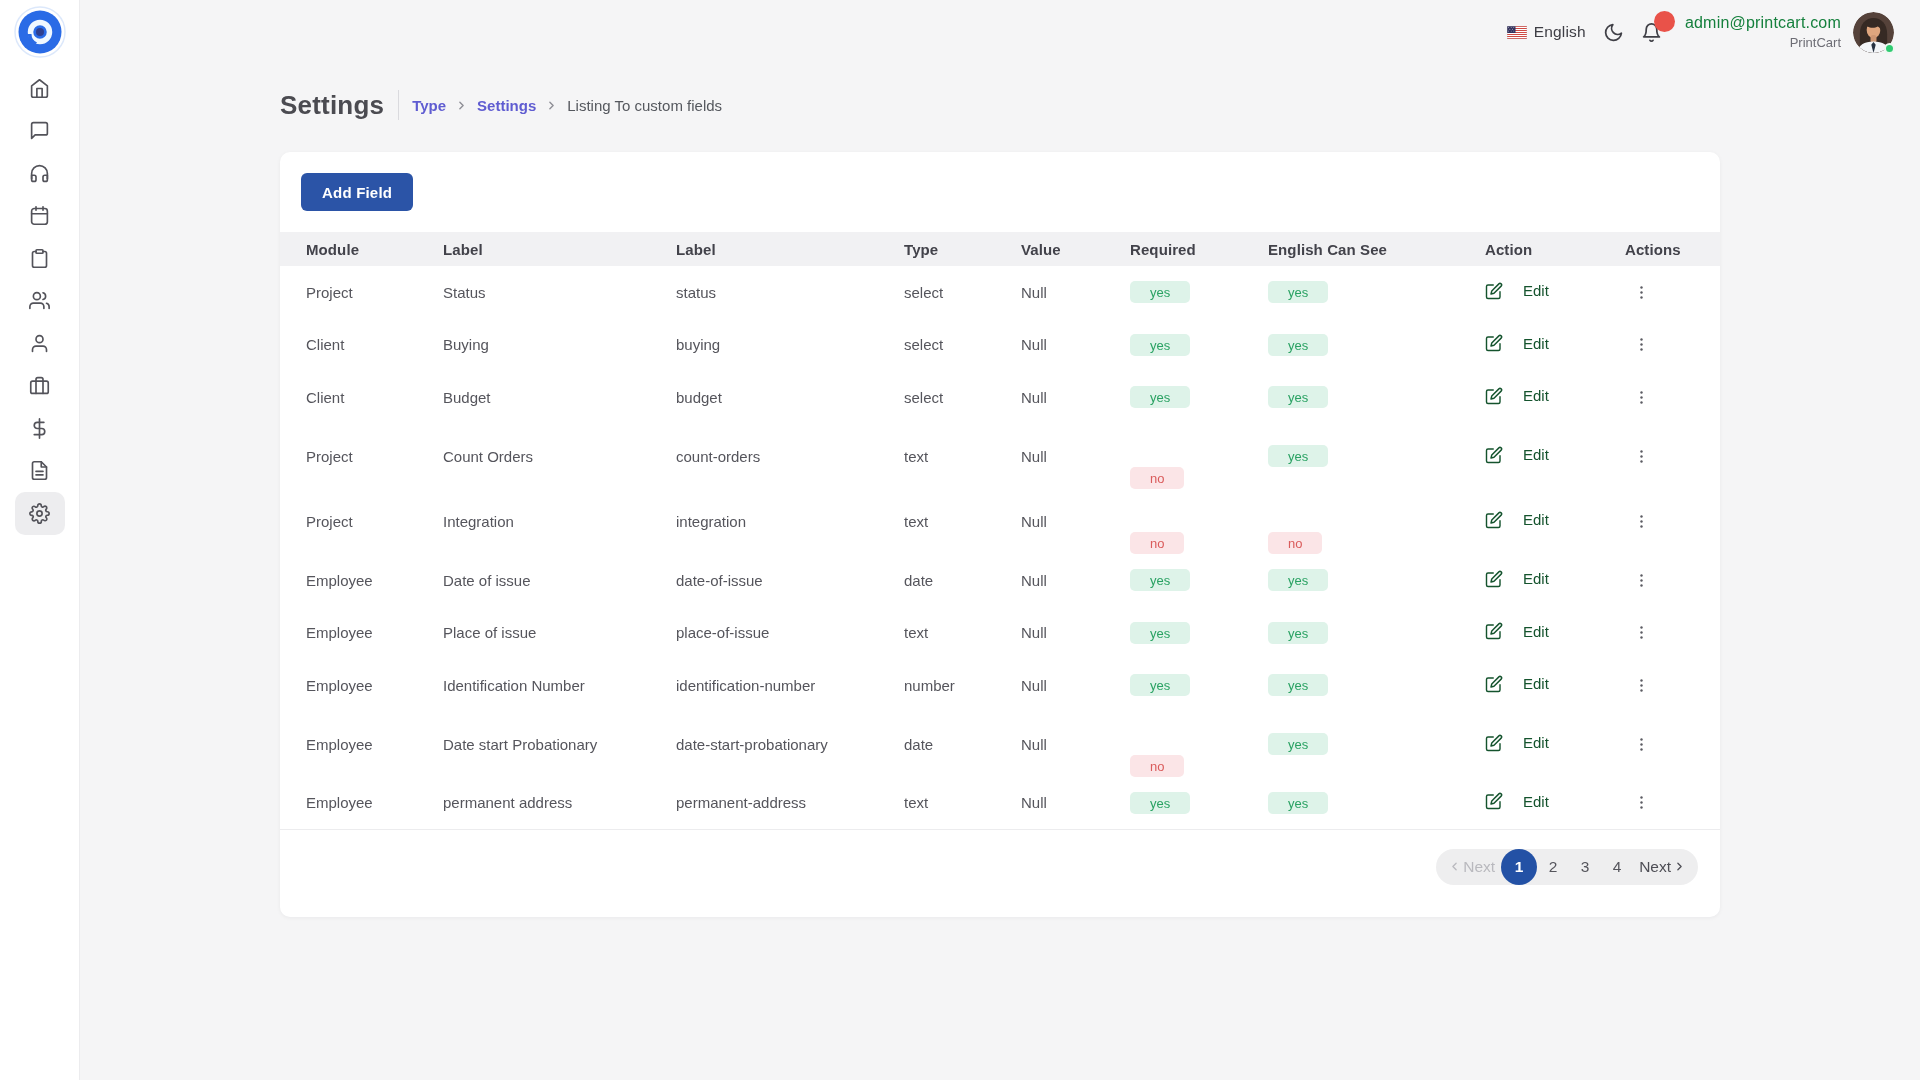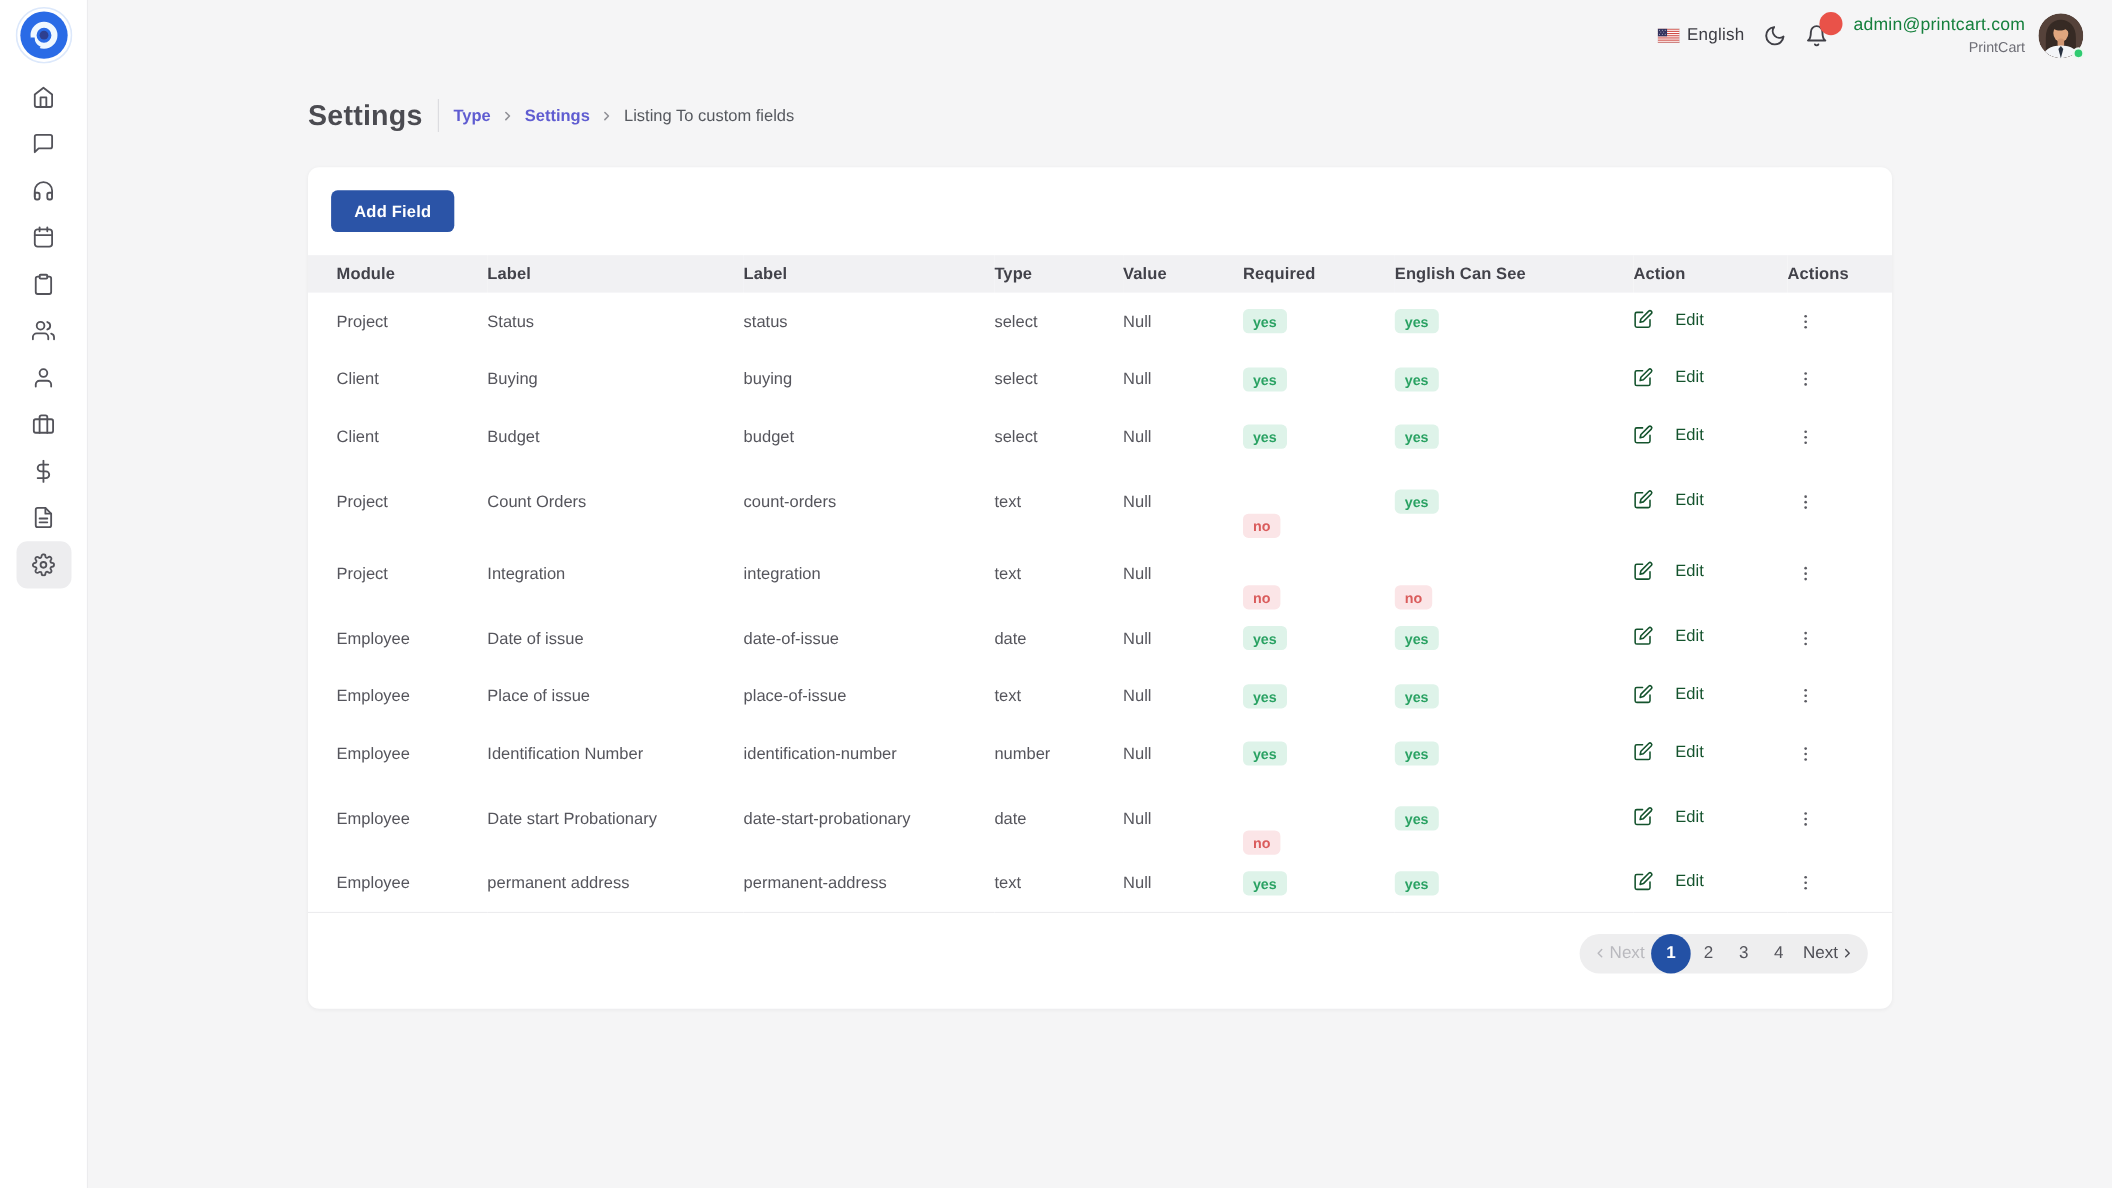--- a/index.html
+++ b/index.html
@@ -85,22 +85,22 @@
   table.fields { width:100%; border-collapse:collapse; table-layout:fixed; margin-top:21px; }
   table.fields thead th {
     background:#f1f1f3; height:34px; text-align:left;
     font-size:15px; font-weight:700; color:#42424a; letter-spacing:.1px;
   }
   table.fields th:first-child, table.fields td:first-child { padding-left:26px; }
   table.fields tbody td { height:52.6px; font-size:15px; color:#55555c; }
   table.fields tbody tr:last-child td { border-bottom:1px solid #ececee; }
 
   .badge {
-    display:inline-block; padding:5px 9px 4px; border-radius:5px;
-    font-size:13px; font-weight:700; line-height:1;
+    display:inline-block; padding:5px 20px 4px; border-radius:5px;
+    font-size:13px; font-weight:400; line-height:1;
   }
   .badge-yes { color:#2aa263; background:#def3e9; }
   .badge-no  { color:#da5c5c; background:#fbe5e7;margin-top:43px; }
 
   .edit-link { display:inline-flex; align-items:center; gap:20px; cursor:pointer; color:#14532d; }
   .edit-link svg { width:18px; height:18px; }
   .edit-label { font-size:15px; }
   .kebab-btn {
     background:none; border:none; cursor:pointer; color:#5b5b62;
     margin-left:4px; padding:4px;

